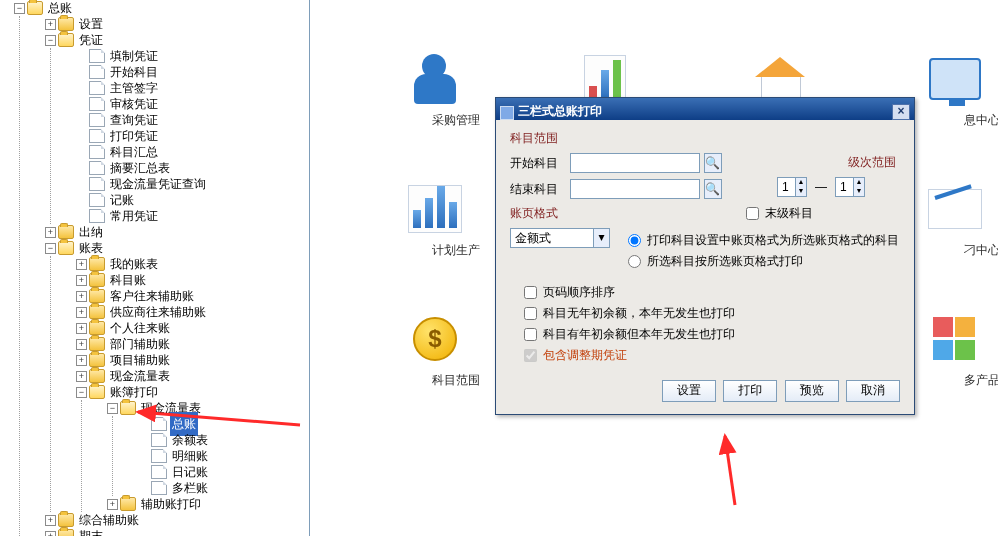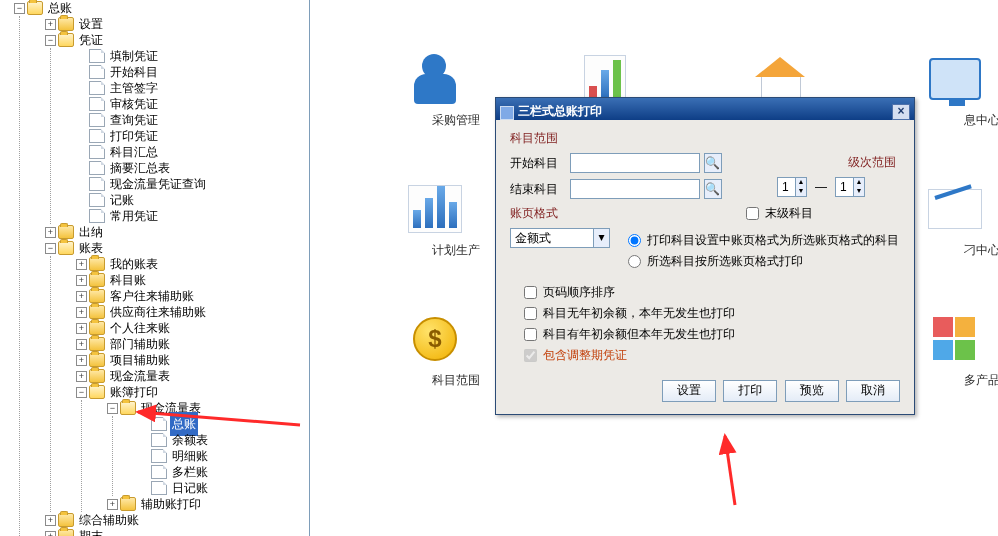--- a/index.html
+++ b/index.html
@@ -282,28 +282,28 @@
                         <div class="row">
                           <span class="twist blank"></span>
                           <span class="ico doc"></span>
                           <span class="lbl">明细账</span>
                         </div>
                       </li>
                       <li class="node">
                         <div class="row">
                           <span class="twist blank"></span>
                           <span class="ico doc"></span>
-                          <span class="lbl">多栏账</span>
+                          <span class="lbl">日记账</span>
                         </div>
                       </li>
                       <li class="node">
                         <div class="row">
                           <span class="twist blank"></span>
                           <span class="ico doc"></span>
-                          <span class="lbl">日记账</span>
+                          <span class="lbl">多栏账</span>
                         </div>
                       </li>
                     </ul>
                   </li>
                   <li class="node">
                     <div class="row">
                       <span class="twist">+</span>
                       <span class="ico folder"></span>
                       <span class="lbl">辅助账打印</span>
                     </div>

